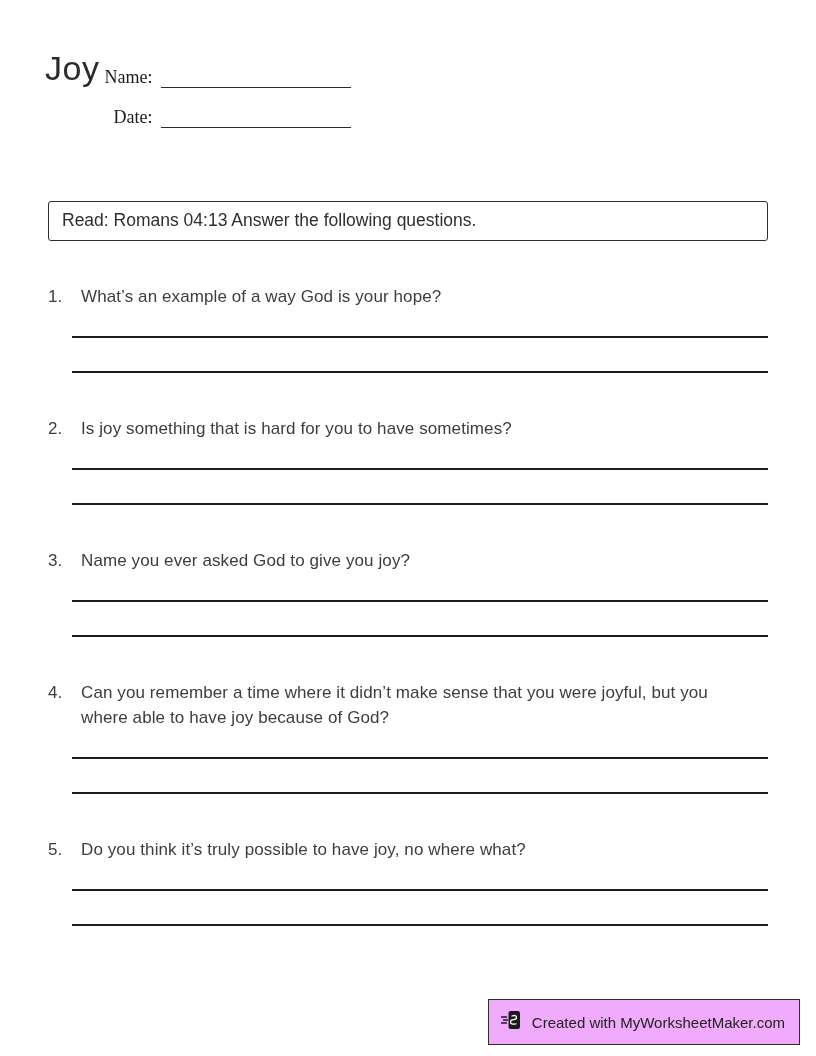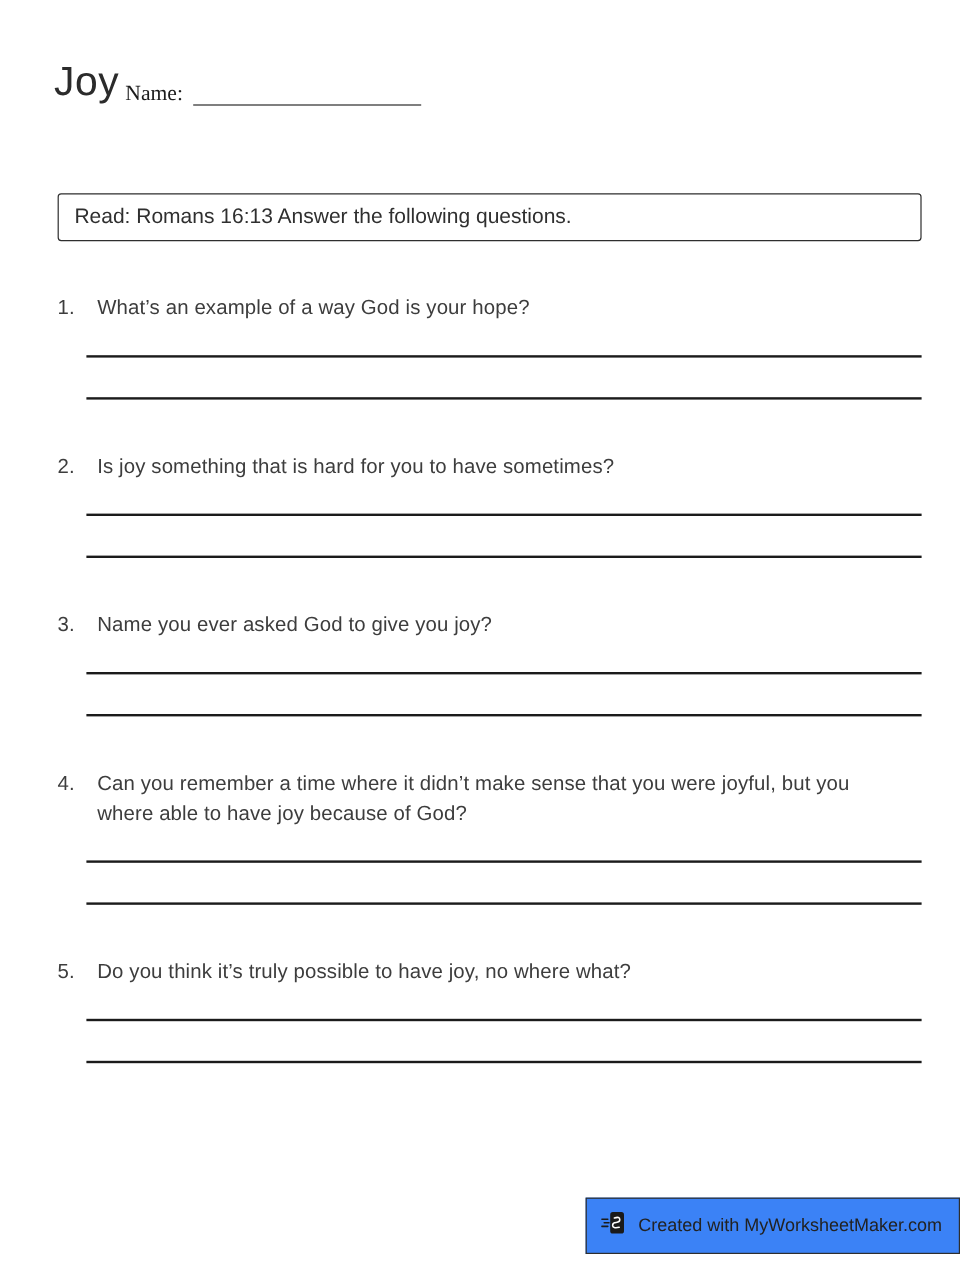--- a/index.html
+++ b/index.html
@@ -82,21 +82,21 @@
 
   
   .footer-badge {
     position: absolute;
     right: 16px;
     bottom: 11px;
     display: flex;
     align-items: center;
     gap: 9px;
     border: 1.6px solid #2e2e2e;
-    background: #3b82f6;
+    background: #f0abfc;
     padding: 8px 14px 8px 12px;
   }
   .footer-badge .logo { display: block; }
   .footer-text {
     font-size: 15px;
     color: #222222;
     white-space: nowrap;
   }
 </style>
 </head>
@@ -104,25 +104,29 @@
 
 <div class="page">
 
   <div class="header">
     <div class="title">Joy</div>
     <div class="name-date">
       <div class="nd-row">
         <span class="nd-label">Name:</span>
         <span class="nd-line"></span>
       </div>
+      <div class="nd-row">
+        <span class="nd-label">Date:</span>
+        <span class="nd-line"></span>
+      </div>
     </div>
   </div>
 
   <div class="instruction-box">
-    <span>Read: Romans 16:13 Answer the following questions.</span>
+    <span>Read: Romans 04:13 Answer the following questions.</span>
   </div>
 
   <div class="questions">
 
     <div class="question">
       <div class="q-head">
         <span class="q-num">1.</span>
         <span class="q-text">What’s an example of a way God is your hope?</span>
       </div>
       <div class="a-line"></div>

